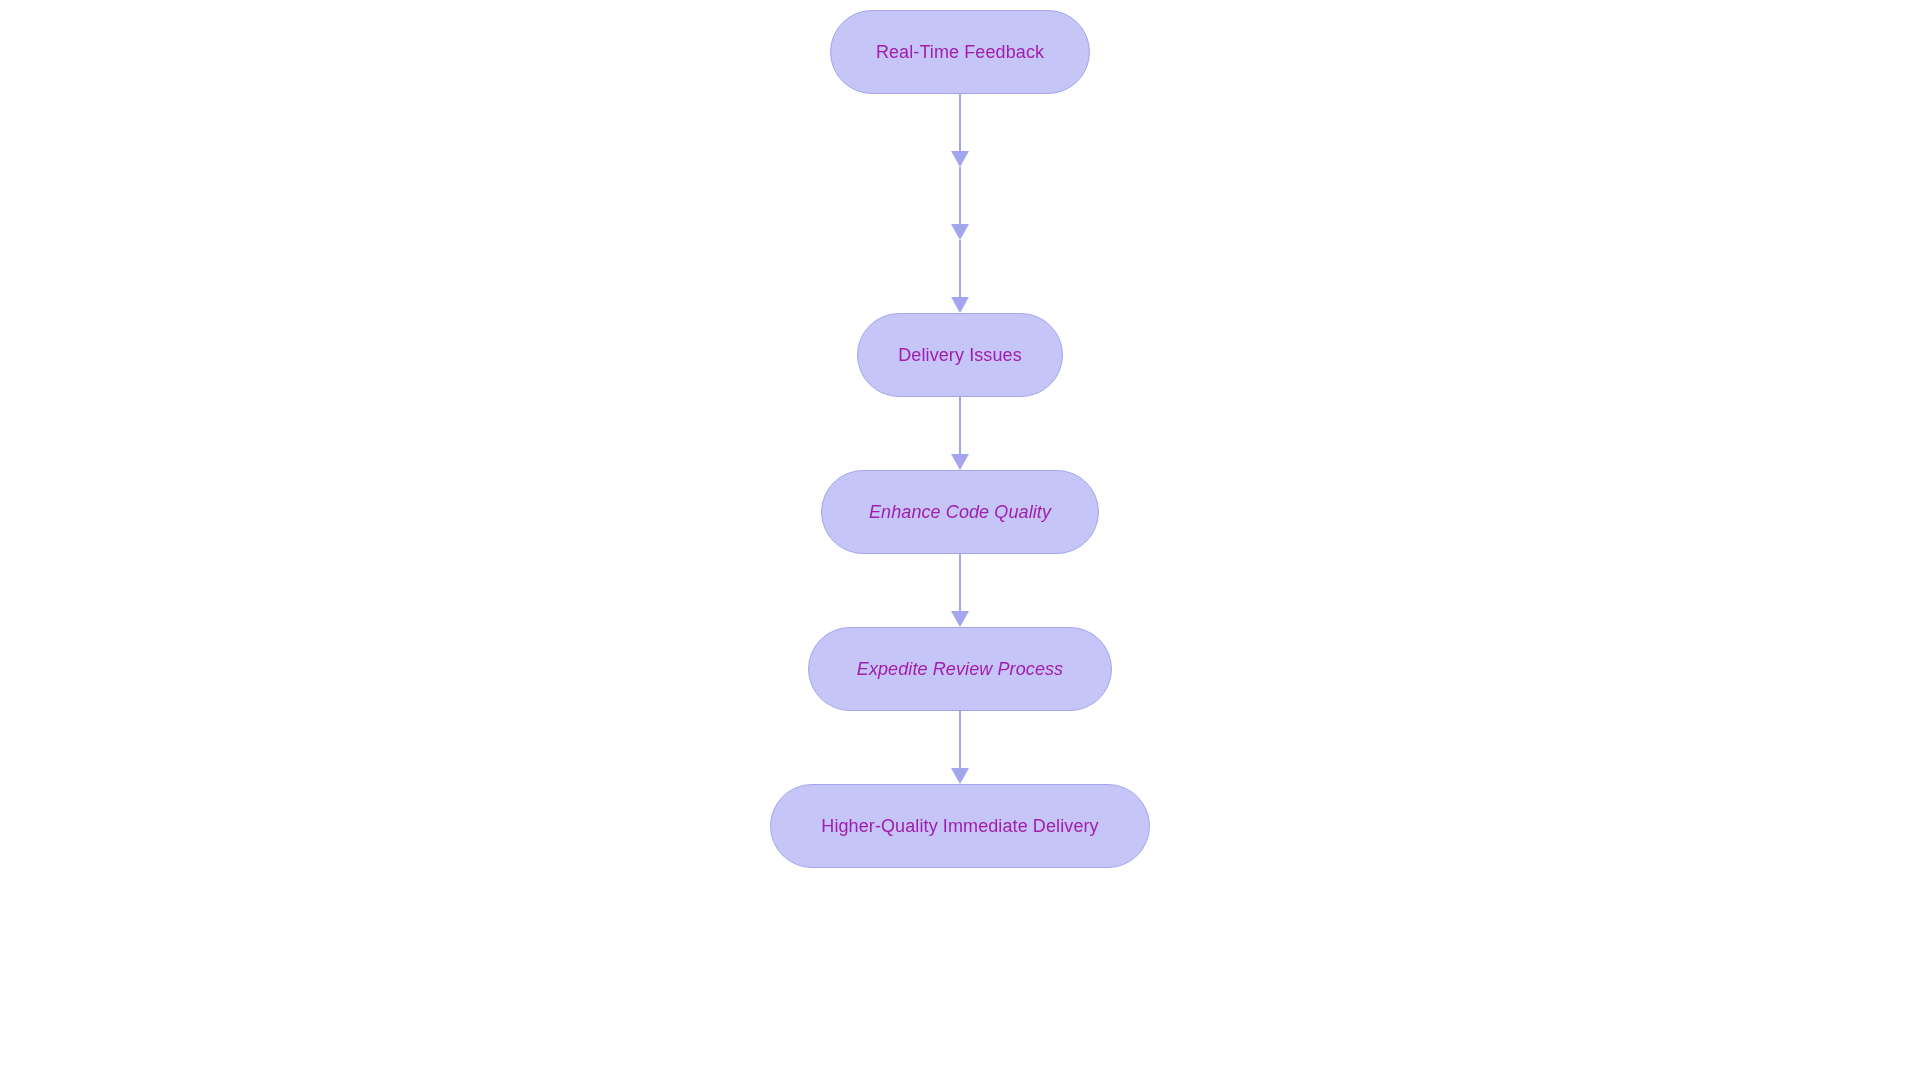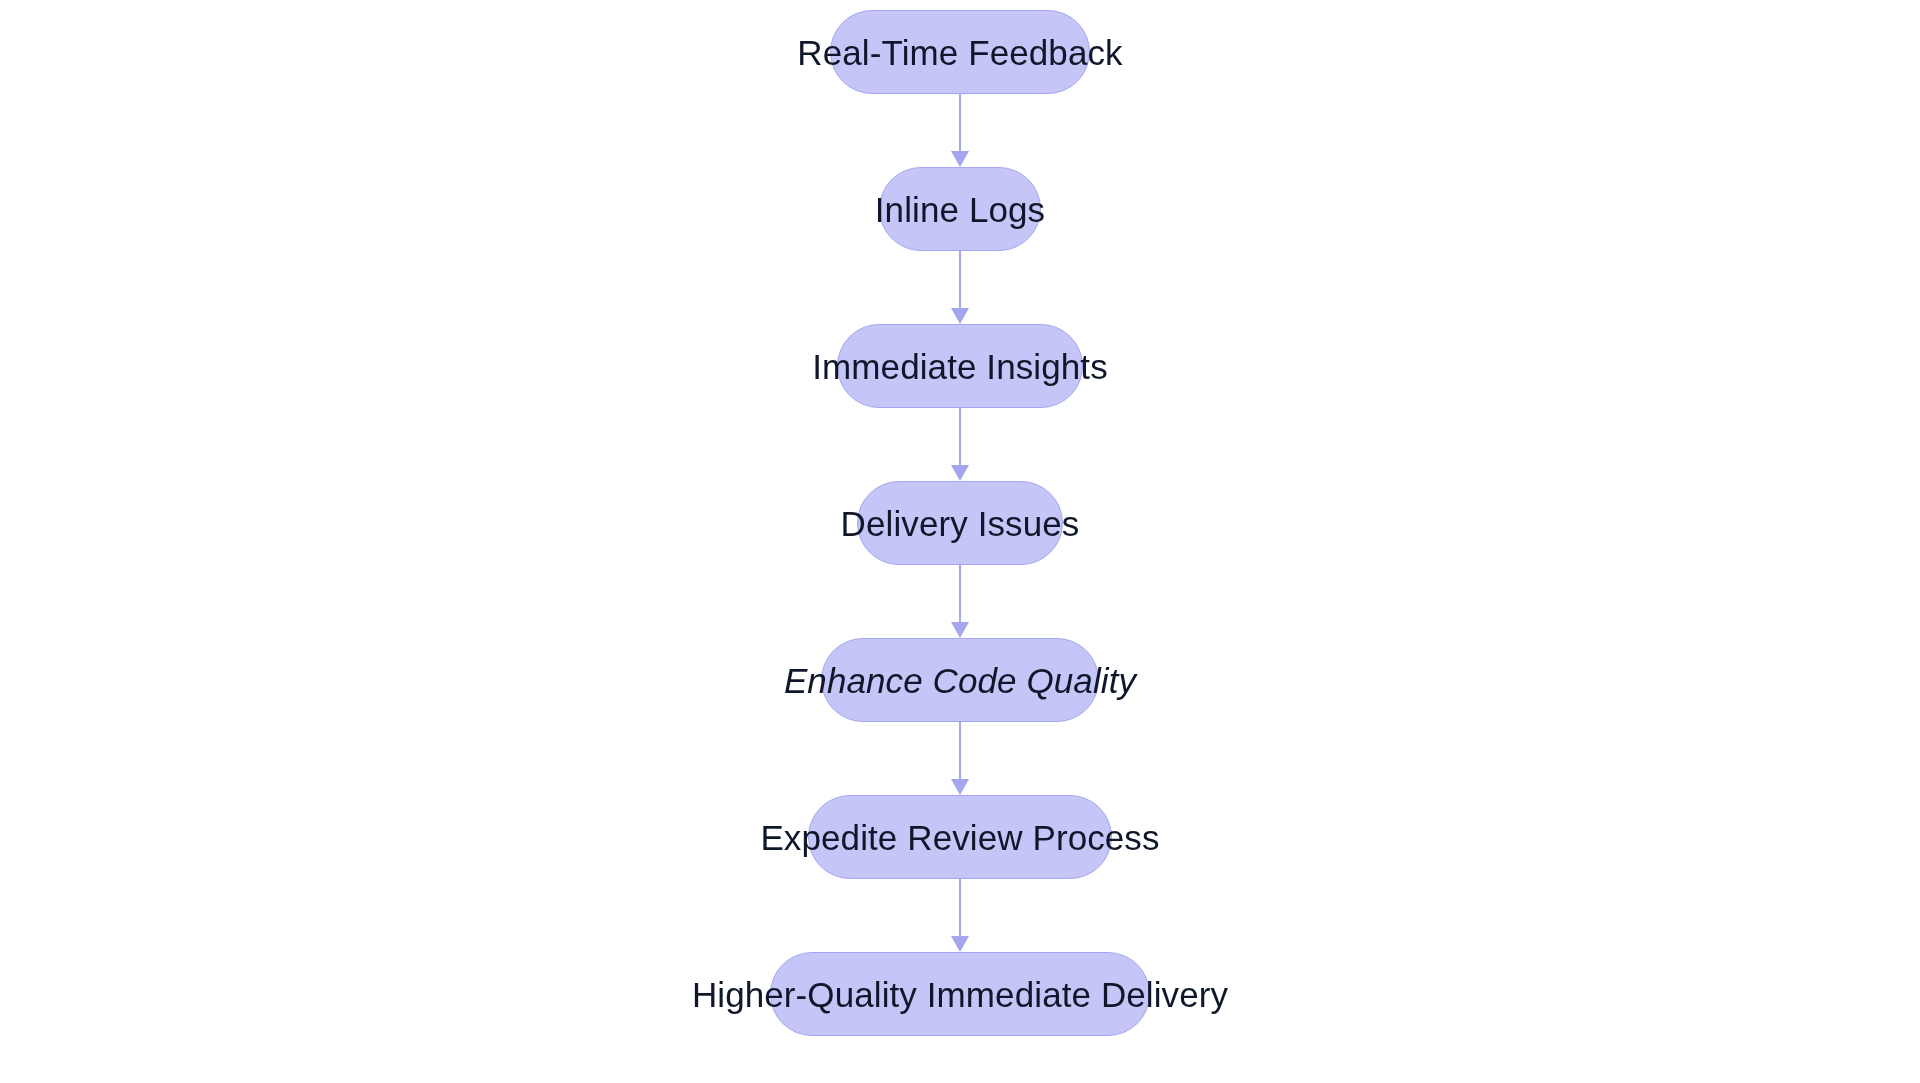--- a/index.html
+++ b/index.html
@@ -39,34 +39,34 @@
     border: 1px solid #a3a6ee;
     display: flex;
     align-items: center;
     justify-content: center;
     padding: 0 34px;
     white-space: nowrap;
   }
 
   .flow-node-label {
     font-family: "Liberation Sans", sans-serif;
-    font-size: 35px;
+    font-size: 18px;
     font-weight: 400;
-    color: #0f172a;
+    color: #a21caf;
     letter-spacing: 0.1px;
     line-height: 1;
   }
 
   
   .w-node-0 { width: 260px; }
   .w-node-1 { width: 162px; }
   .w-node-2 { width: 246px; }
   .w-node-3 { width: 206px; }
   .w-node-4 { width: 278px; font-style: italic; }
-  .w-node-5 { width: 304px; }
+  .w-node-5 { width: 304px; font-style: italic; }
   .w-node-6 { width: 380px; }
 
   .flow-connector {
     position: relative;
     width: 26px;
     height: 73px;
     display: flex;
     justify-content: center;
   }
   .connector-line {
@@ -98,32 +98,26 @@
 
     <div class="flow-node w-node-0">
       <span class="flow-node-label">Real-Time Feedback</span>
     </div>
 
     <div class="flow-connector">
       <span class="connector-line"></span>
       <span class="connector-head"></span>
     </div>
 
-    <div class="flow-node w-node-1">
-      <span class="flow-node-label">Inline Logs</span>
-    </div>
 
     <div class="flow-connector">
       <span class="connector-line"></span>
       <span class="connector-head"></span>
     </div>
 
-    <div class="flow-node w-node-2">
-      <span class="flow-node-label">Immediate Insights</span>
-    </div>
 
     <div class="flow-connector">
       <span class="connector-line"></span>
       <span class="connector-head"></span>
     </div>
 
     <div class="flow-node w-node-3">
       <span class="flow-node-label">Delivery Issues</span>
     </div>
 

